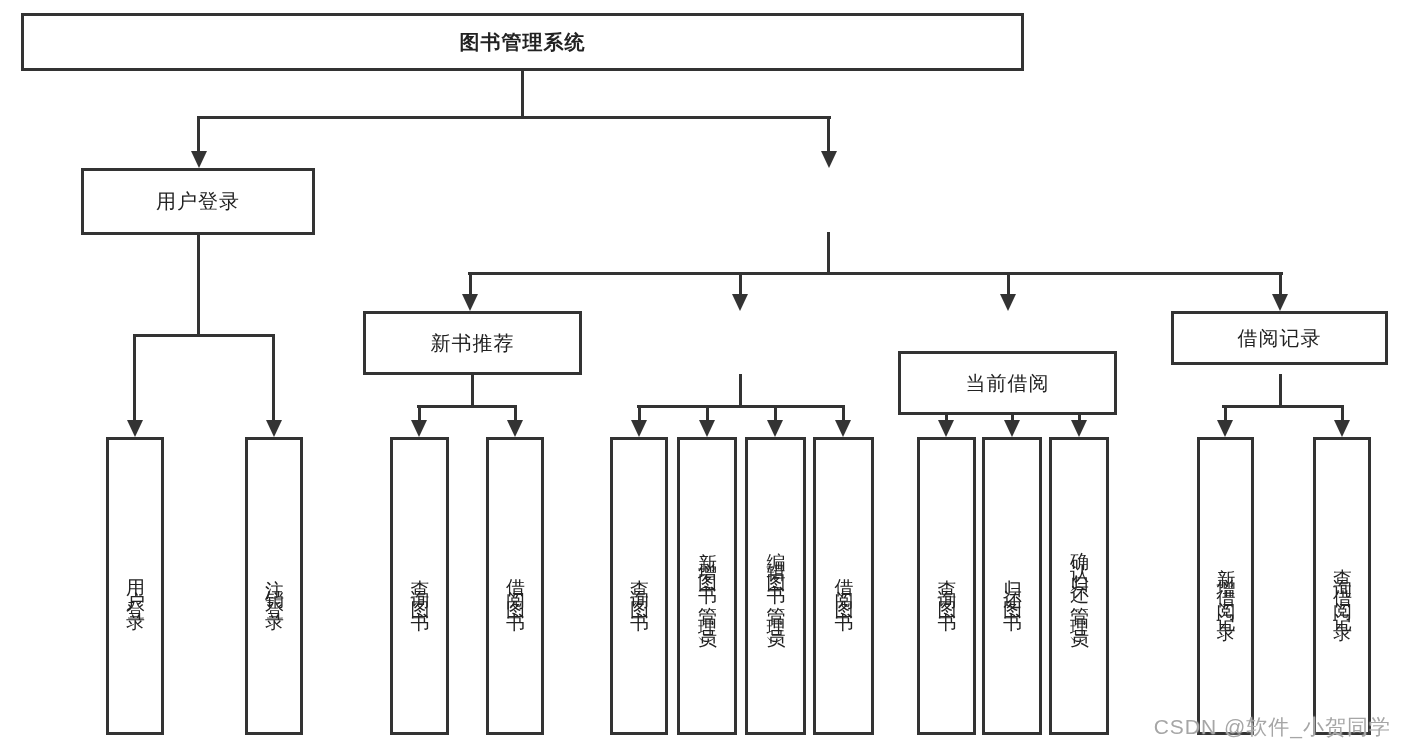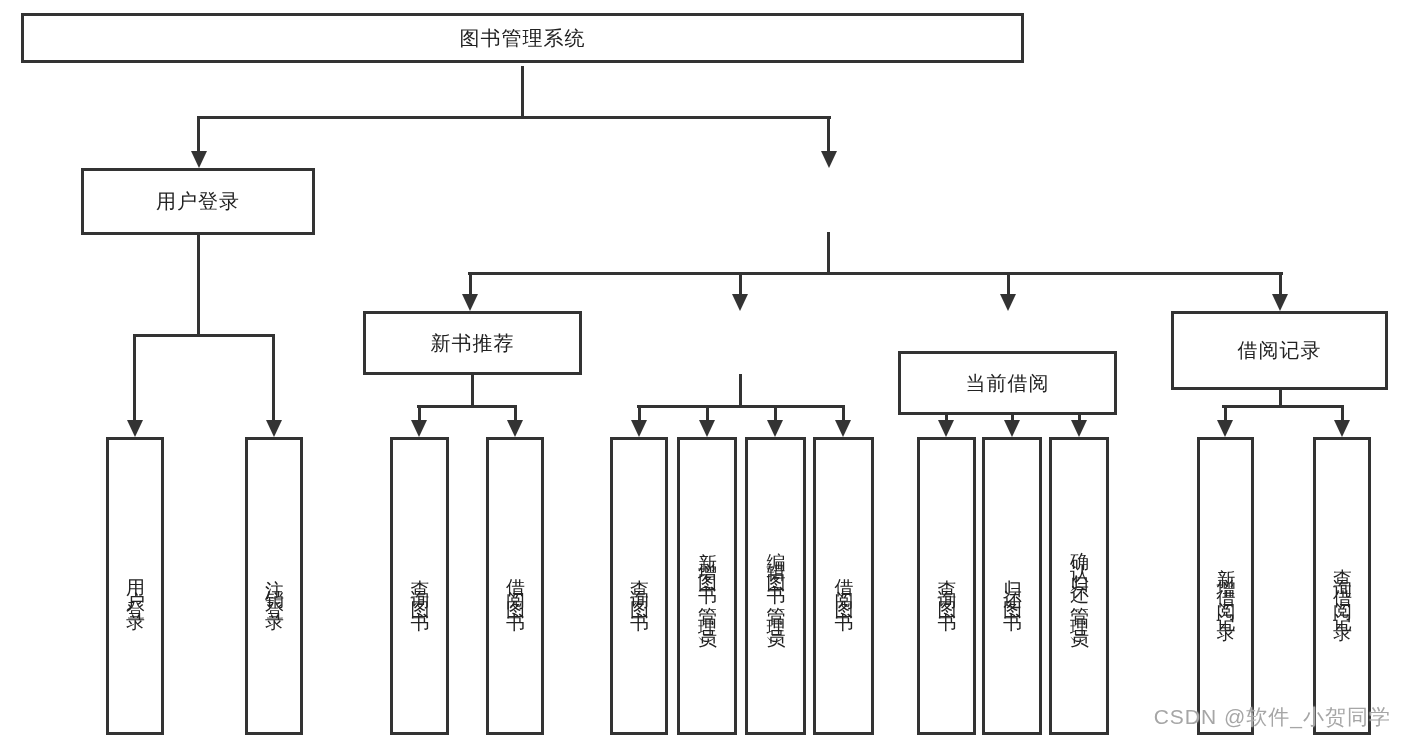--- a/index.html
+++ b/index.html
@@ -35,34 +35,34 @@
   .hline{height:3px;}
   .vline{width:3px;}
   .arrow{
     position:absolute;width:0;height:0;z-index:1;
     border-left:8px solid transparent;
     border-right:8px solid transparent;
     border-top:17px solid var(--line,#333333);
   }
   .watermark{
     position:absolute;
-    right:14px;bottom:16px;
+    right:14px;bottom:6px;
     font-size:21px;
     color:var(--watermark,#a6a6a6);
     letter-spacing:1px;
     z-index:3;
     text-shadow:0 0 2px #ffffff;
   }
 </style>
 </head>
 <body>
 
 <div class="stage" style="--line: #333333; --box_border: #333333; --text: #222222; --background: #ffffff; --watermark: #a6a6a6;">
 
-  <div class="box" style="left:21px;top:13px;width:1003px;height:50px;">
+  <div class="box" style="left:21px;top:13px;width:1003px;height:58px;font-weight:bold;">
     <span>图书管理系统</span>
   </div>
 
   <div class="vline" style="left:521px;top:66px;height:52px;"></div>
   <div class="hline" style="left:197px;top:116px;width:634px;"></div>
   <div class="vline" style="left:197px;top:116px;height:37px;"></div>
   <div class="arrow" style="left:191px;top:151px;"></div>
   <div class="vline" style="left:827px;top:116px;height:37px;"></div>
   <div class="arrow" style="left:821px;top:151px;"></div>
 
@@ -87,21 +87,21 @@
   <div class="arrow" style="left:1000px;top:294px;"></div>
   <div class="vline" style="left:1279px;top:272px;height:24px;"></div>
   <div class="arrow" style="left:1272px;top:294px;"></div>
 
   <div class="box" style="left:363px;top:311px;width:219px;height:64px;">
     <span>新书推荐</span>
   </div>
   <div class="box" style="left:898px;top:311px;width:219px;height:64px;margin-top:40px;">
     <span>当前借阅</span>
   </div>
-  <div class="box" style="left:1171px;top:311px;width:217px;height:79px;">
+  <div class="box" style="left:1171px;top:311px;width:217px;height:54px;">
     <span>借阅记录</span>
   </div>
 
   <div class="vline" style="left:471px;top:374px;height:34px;"></div>
   <div class="hline" style="left:417px;top:405px;width:100px;"></div>
   <div class="vline" style="left:418px;top:405px;height:17px;"></div>
   <div class="arrow" style="left:411px;top:420px;"></div>
   <div class="vline" style="left:514px;top:405px;height:17px;"></div>
   <div class="arrow" style="left:507px;top:420px;"></div>
 

